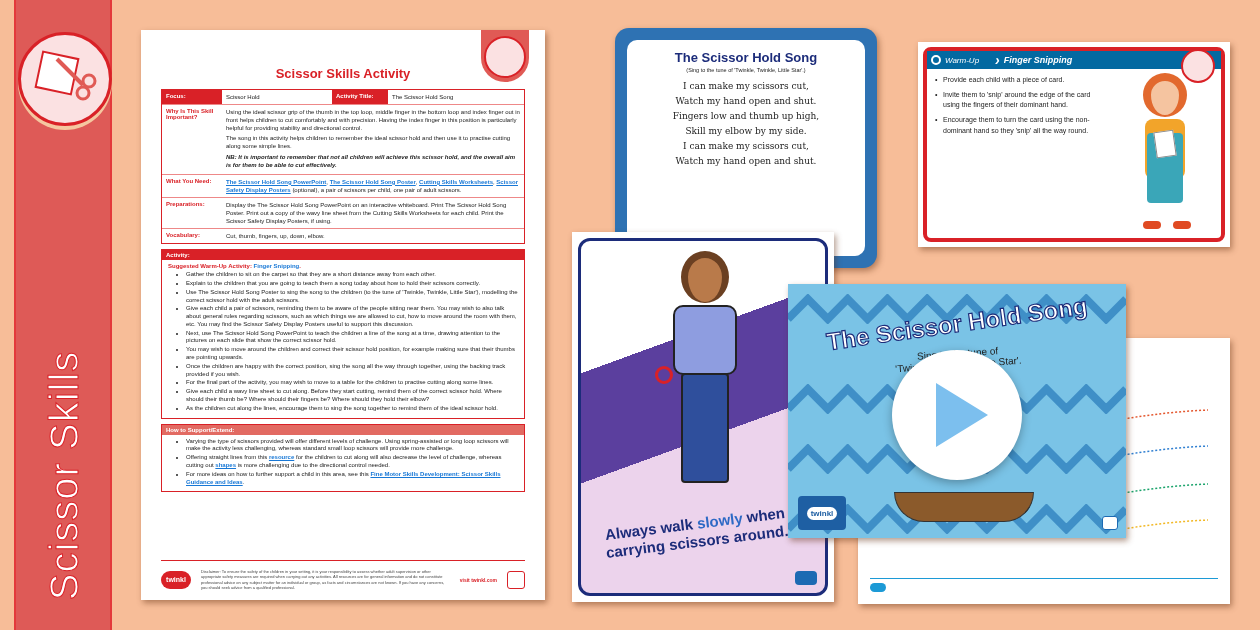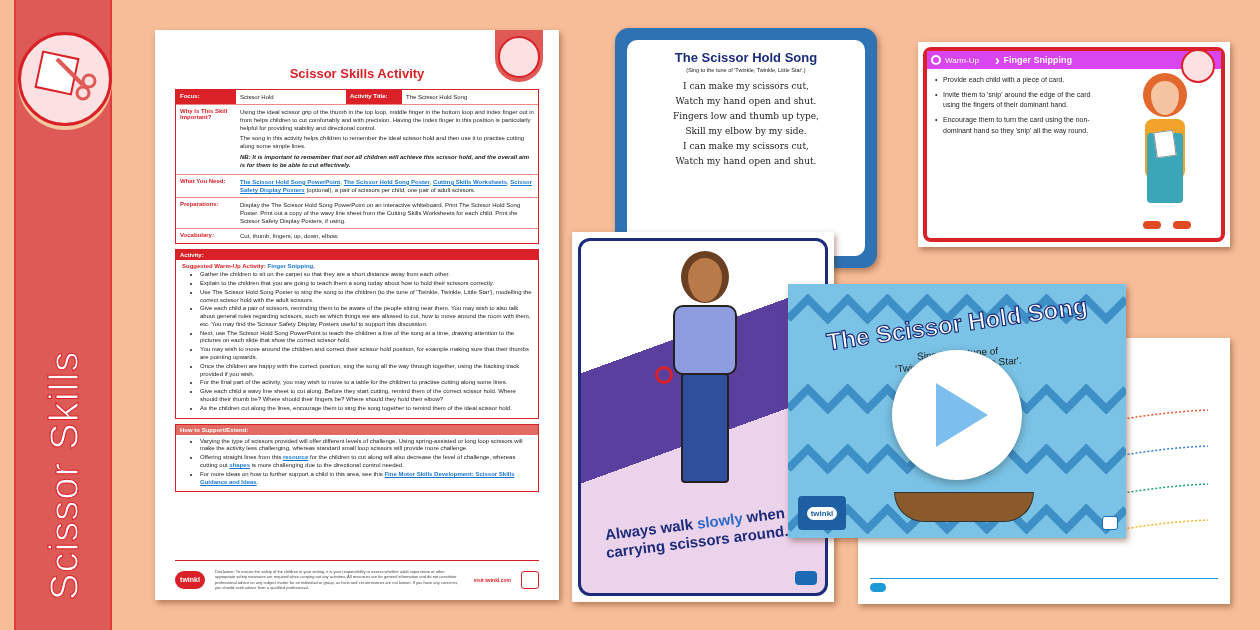--- a/index.html
+++ b/index.html
@@ -8,21 +8,21 @@
 
   
   .banner { position: absolute; left: 14px; top: 0; width: 98px; height: 630px; background: #de5a57; border-left: 2px solid #e3393b; border-right: 2px solid #e3393b; }
   .banner-logo { position: absolute; left: 2px; top: 32px; width: 94px; height: 94px; border-radius: 50%; background: #fbe1e2; border: 3px solid #d92127; box-shadow: 0 4px 0 #f5c7a0; }
   .banner-title { position: absolute; left: 0; top: 330px; width: 98px; height: 290px; display: flex; align-items: center; justify-content: center; }
   .banner-title span { transform: rotate(-90deg); white-space: nowrap; color: #fff; font-size: 40px; -webkit-text-stroke: 1px #d92127; letter-spacing: 1px; }
 
   .card { position: absolute; background: #fff; box-shadow: 2px 3px 6px rgba(90,40,10,0.45); }
 
   
-  .sheet { left: 155px; top: 30px; width: 404px; height: 570px; padding: 0 20px; }
+  .sheet { left: 141px; top: 30px; width: 404px; height: 570px; padding: 0 20px; }
   .sheet-badge { position: absolute; right: 16px; top: 0; width: 48px; height: 52px; background: #e05a55; border-radius: 0 0 24px 24px; }
   .sheet-badge .inner { position: absolute; left: 3px; top: 6px; width: 42px; height: 42px; border-radius: 50%; background: #fbe1e2; border: 2px solid #d92127; }
   .sheet-title { text-align: center; color: #d92127; font-weight: bold; font-size: 13px; margin-top: 36px; margin-bottom: 8px; }
   .tbl { border: 1.5px solid #d92127; font-size: 6px; color: #222; }
   .tbl .row { display: flex; border-bottom: 1px solid #e88; }
   .tbl .row:last-child { border-bottom: none; }
   .lab-red { background: #d92127; color: #fff; font-weight: bold; padding: 3px 4px; width: 60px; }
   .lab { color: #d92127; font-weight: bold; padding: 3px 4px; width: 60px; flex-shrink: 0; }
   .val { padding: 3px 4px; flex: 1; line-height: 1.35; }
   .val p { margin-bottom: 2px; }
@@ -44,21 +44,21 @@
   
   .poster { left: 615px; top: 28px; width: 262px; height: 240px; background: #2e72b3; border-radius: 14px; padding: 12px; }
   .poster-inner { background: #fff; border-radius: 10px; width: 100%; height: 100%; text-align: center; padding-top: 10px; }
   .poster-title { color: #1c2c7a; font-weight: bold; font-size: 13px; }
   .poster-sub { font-size: 5.5px; color: #222; margin-top: 2px; margin-bottom: 8px; }
   .poster-line { font-family: "DejaVu Serif", serif; font-size: 9px; color: #222; margin-bottom: 5px; }
 
   
   .warmcard { left: 918px; top: 42px; width: 312px; height: 205px; padding: 5px; }
   .warm-inner { border: 4px solid #d92127; border-radius: 8px; width: 100%; height: 100%; position: relative; }
-  .warm-head { display: flex; align-items: center; background: #d946ef; height: 18px; color: #fff; font-size: 8px; padding-left: 4px; gap: 4px; }
+  .warm-head { display: flex; align-items: center; background: #0369a1; height: 18px; color: #fff; font-size: 8px; padding-left: 4px; gap: 4px; font-style: italic; }
   .warm-head .dot { width: 10px; height: 10px; border-radius: 50%; border: 2px solid #fff; background: transparent; }
   .warm-head .tag { padding-right: 12px; }
   .warm-head .chev { color: #fff; font-size: 14px; font-weight: bold; }
   .warm-head .ttl { font-weight: bold; font-size: 9px; }
   .warm-list { list-style: none; padding: 6px 8px; font-size: 7px; color: #222; width: 190px; line-height: 1.45; }
   .warm-list li { margin-bottom: 5px; padding-left: 8px; position: relative; }
   .warm-list li:before { content: "•"; position: absolute; left: 0; }
   .girl { position: absolute; right: 20px; top: 22px; width: 70px; height: 160px; }
   .girl .head { position: absolute; left: 12px; top: 0; width: 44px; height: 44px; border-radius: 50%; background: #f5c4a0; border: 8px solid #e2692e; border-bottom-width: 2px; }
   .girl .body { position: absolute; left: 14px; top: 46px; width: 40px; height: 60px; background: #f2a42a; border-radius: 8px; }
@@ -205,21 +205,21 @@
     <div class="badge-sm"></div>
   </div>
 </div>
 
 <div class="card poster">
   <div class="poster-inner">
     <div class="poster-title">The Scissor Hold Song</div>
     <div class="poster-sub">(Sing to the tune of 'Twinkle, Twinkle, Little Star'.)</div>
     <div class="poster-line">I can make my scissors cut,</div>
     <div class="poster-line">Watch my hand open and shut.</div>
-    <div class="poster-line">Fingers low and thumb up type,</div>
+    <div class="poster-line">Fingers low and thumb up high,</div>
     <div class="poster-line">Skill my elbow by my side.</div>
     <div class="poster-line">I can make my scissors cut,</div>
     <div class="poster-line">Watch my hand open and shut.</div>
   </div>
 </div>
 
 <div class="card warmcard">
   <div class="warm-inner">
     <div class="warm-head">
       <span class="dot"></span>

